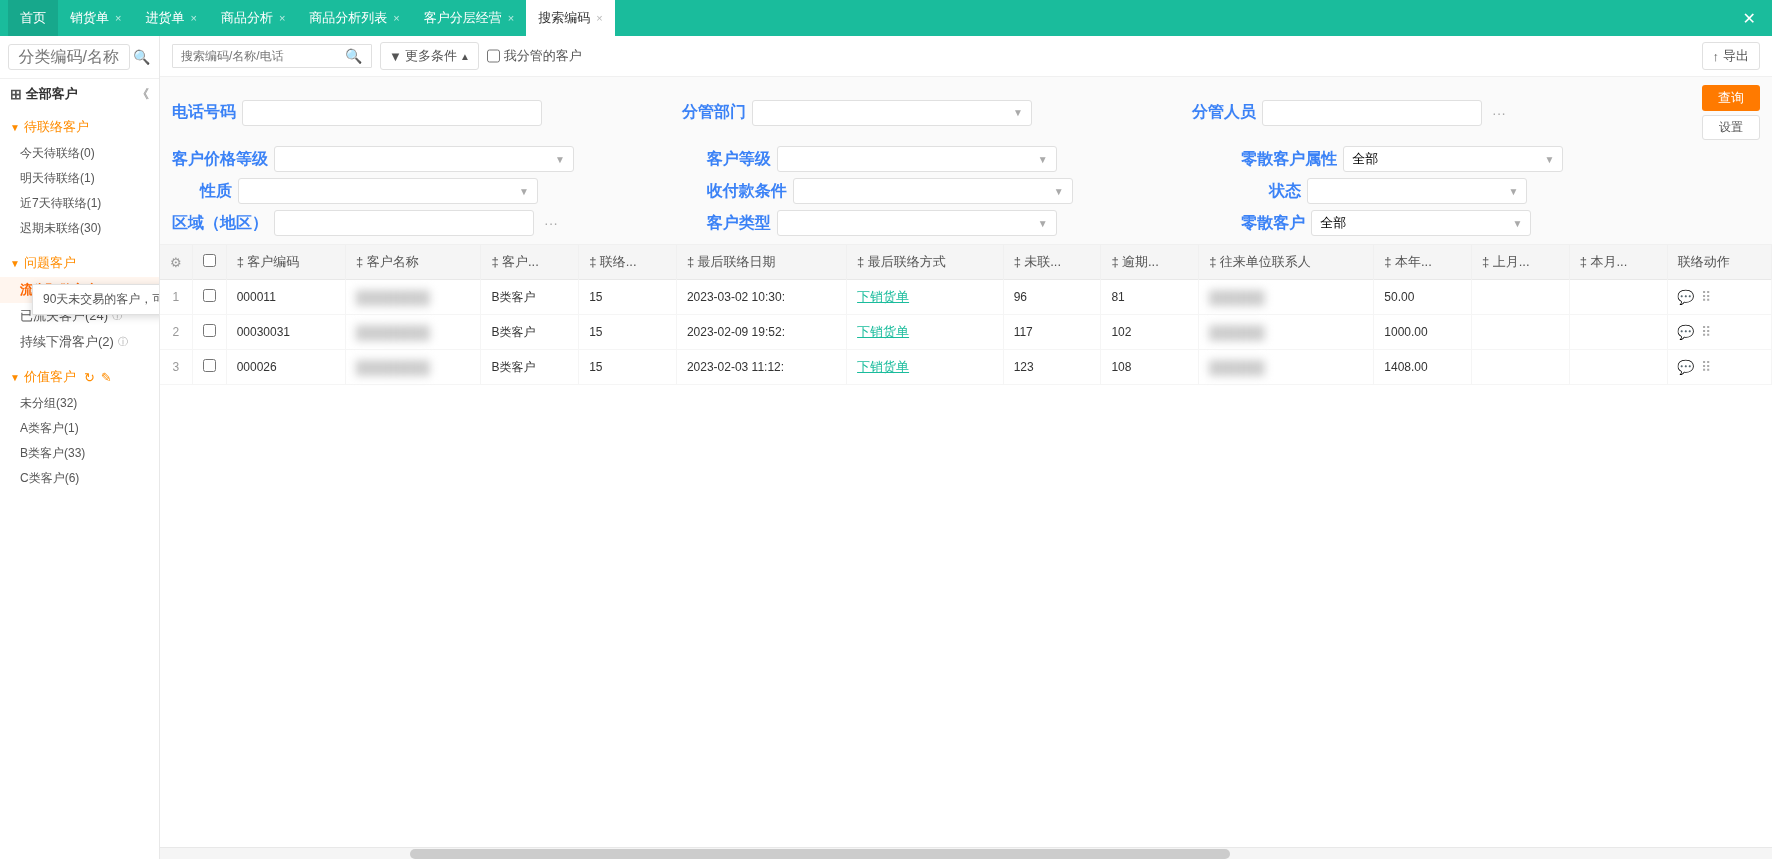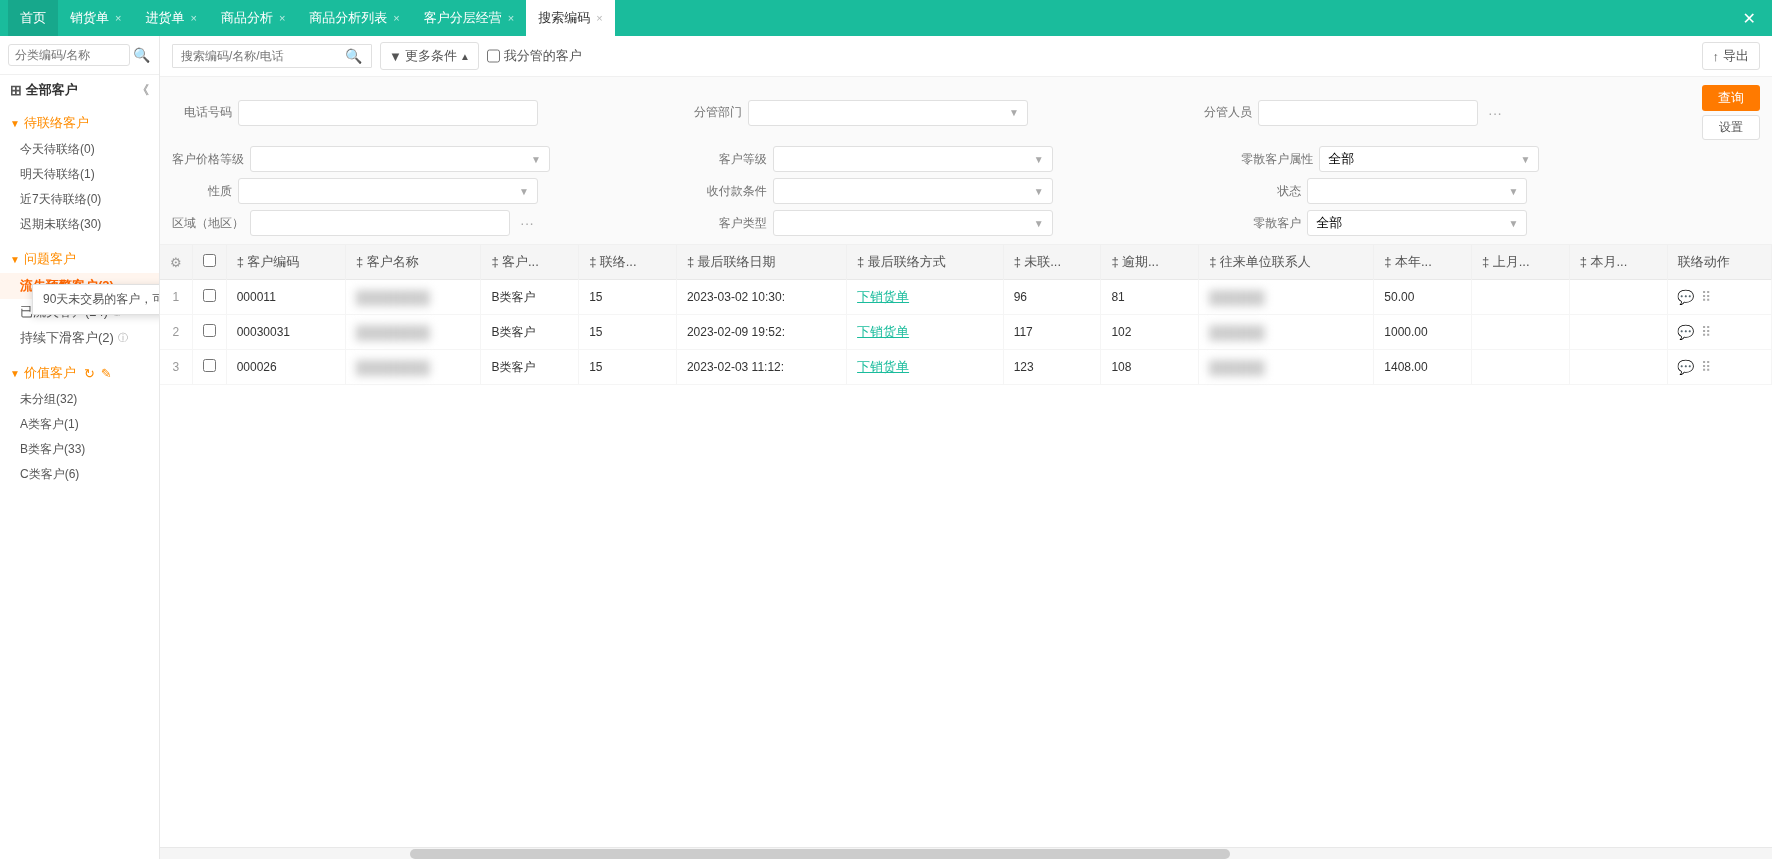--- a/index.html
+++ b/index.html
@@ -58,23 +58,24 @@
       display: flex;
       align-items: center;
       padding: 8px;
       border-bottom: 1px solid #f0f0f0;
       gap: 4px;
     }
     .sidebar-search input {
       border: 1px solid #e0e0e0;
       border-radius: 3px;
       padding: 3px 6px;
-      font-size: 12px;
+      font-size: 16px;
       width: 100%;
       outline: none;
+      text-align: center;
     }
     .sidebar-search-icon { color: #aaa; font-size: 14px; cursor: pointer; }
 
     .sidebar-section {
       padding: 4px 0;
     }
     .sidebar-all-customers {
       display: flex;
       align-items: center;
       padding: 6px 10px;
@@ -204,25 +205,26 @@
       margin-bottom: 6px;
     }
     .filter-row:last-child { margin-bottom: 0; }
     .filter-field {
       display: flex;
       align-items: center;
       gap: 6px;
       flex: 1;
     }
     .filter-field label {
-      color: #737373;
-      font-size: 12px;
+      color: #3b82f6;
+      font-size: 16px;
       white-space: nowrap;
       min-width: 60px;
       text-align: right;
+      font-weight: bold;
     }
     .filter-input {
       flex: 1;
       border: 1px solid #e0e0e0;
       border-radius: 3px;
       padding: 3px 8px;
       font-size: 12px;
       outline: none;
       background: #fff;
       height: 26px;
@@ -411,21 +413,21 @@
       <span class="collapse-icon">《</span>
     </div>
 
     <div class="sidebar-section">
       <div class="sidebar-group-title">
         <span class="arrow">▼</span>
         <span>待联络客户</span>
       </div>
       <div class="sidebar-item">今天待联络(0)</div>
       <div class="sidebar-item">明天待联络(1)</div>
-      <div class="sidebar-item">近7天待联络(0)</div>
+      <div class="sidebar-item">近7天待联络(1)</div>
       <div class="sidebar-item">迟期未联络(30)</div>
     </div>
 
     <div class="sidebar-section">
       <div class="sidebar-group-title">
         <span class="arrow">▼</span>
         <span>问题客户</span>
       </div>
       <div class="sidebar-item active has-icon">
         <span>流失预警客户(3)</span>

